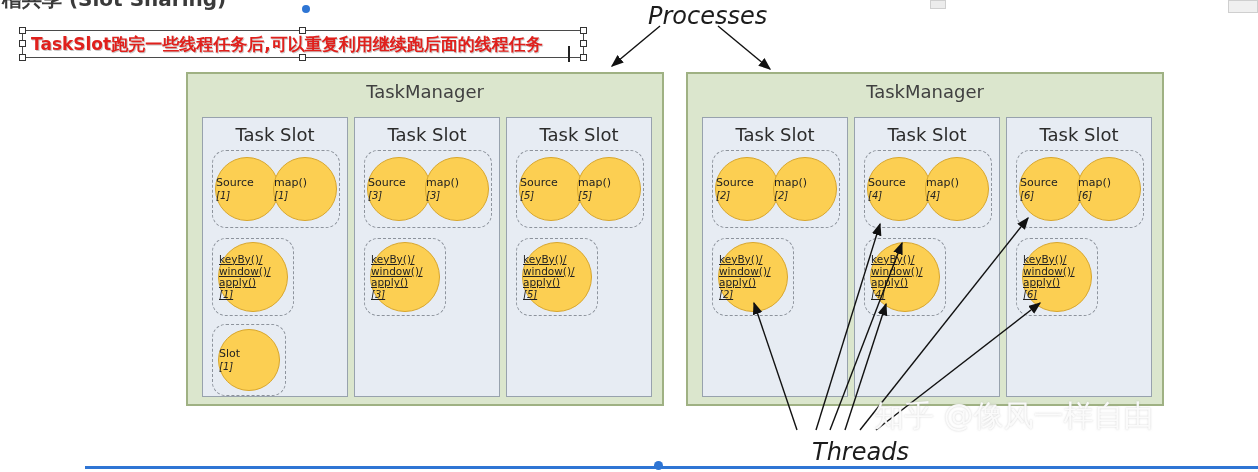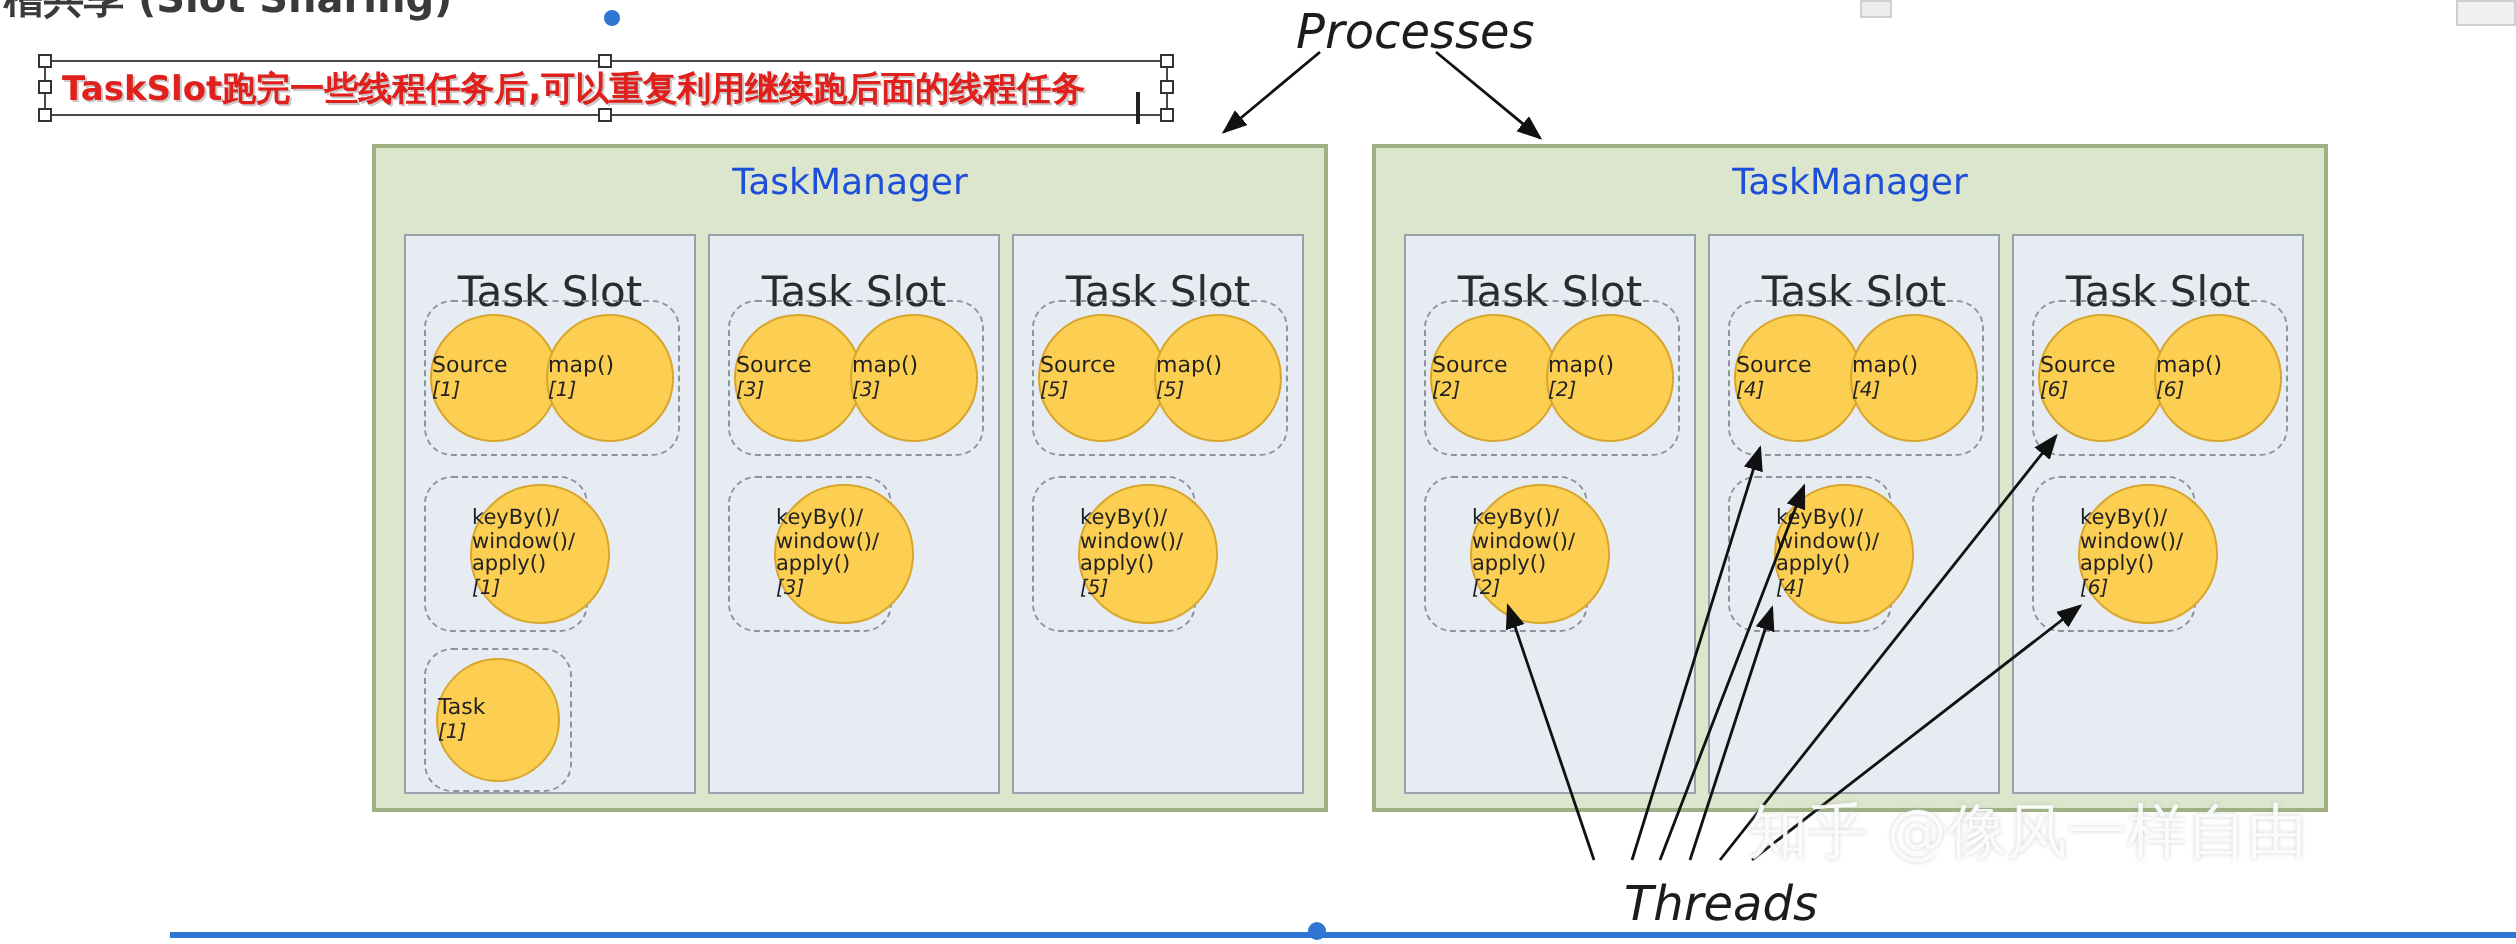--- a/index.html
+++ b/index.html
@@ -23,38 +23,38 @@
   .caret { position:absolute; left:568px; top:46px; width:2px; height:16px; background:#222; }
 
   
   .flabel { position:absolute; font-style:italic; font-size:24px; color:#1c1c1c; }
   .lbl-processes { left:648px; top:2px; }
   .lbl-threads { left:812px; top:438px; }
 
   
   .tm { position:absolute; top:72px; width:478px; height:334px; background:#dbe6cd; border:2px solid #9fb183; }
   .tm1 { left:186px; } .tm2 { left:686px; }
-  .tm-title { text-align:center; padding-top:7px; font-size:18px; color:#1d4ed8; }
+  .tm-title { text-align:center; padding-top:7px; font-size:18px; color:#404040; }
 
   
   .slot { position:absolute; top:43px; width:146px; height:280px; background:#e7ecf3; border:1px solid #98a2ad; }
-  .slot-title { text-align:center; padding-top:16px; font-size:21px; color:#2b2b2b; }
+  .slot-title { text-align:center; padding-top:6px; font-size:18px; color:#2b2b2b; }
 
   .group { position:absolute; border:1.5px dashed #8d939c; border-radius:14px; }
   .g-pair { left:9px; top:32px; width:128px; height:78px; }
   .g-key  { left:9px; top:120px; width:82px; height:78px; }
   .g-sink { left:9px; top:206px; width:74px; height:72px; }
 
   .circle { position:absolute; background:#fccf52; border:1.5px solid #d8a62c; border-radius:50%;
             display:flex; flex-direction:column; align-items:flex-start; justify-content:center;
             text-align:center; line-height:1.12; color:#222; }
   .c-sm { width:64px; height:64px; font-size:11px; }
   .c-left { left:2px; top:6px; }
   .c-right { left:60px; top:6px; }
-  .c-key { width:70px; height:70px; left:22px; top:3px; font-size:10.5px; }
+  .c-key { width:70px; height:70px; left:5px; top:3px; font-size:10.5px;text-decoration:underline; }
   .c-sink { width:62px; height:62px; left:5px; top:4px; font-size:11px; }
   .circle em { font-style:italic; font-size:10px; }
 
   
   .arrows { position:absolute; left:0; top:0; pointer-events:none; }
   .arrows line { stroke:#111; stroke-width:1.4; }
 
   
   .watermark { position:absolute; left:874px; top:396px; font-size:30px; color:rgba(252,252,252,0.95);
                text-shadow:0 0 2px rgba(170,170,170,0.55); white-space:nowrap; }
@@ -107,21 +107,21 @@
       <div class="group g-key">
         <div class="circle c-key">
           <span>keyBy()/</span>
           <span>window()/</span>
           <span>apply()</span>
           <em>[1]</em>
         </div>
       </div>
       <div class="group g-sink">
         <div class="circle c-sink">
-          <span>Task</span>
+          <span>Slot</span>
           <em>[1]</em>
         </div>
       </div>
     </div>
 
     <div class="slot" style="left:166px">
       <div class="slot-title">Task Slot</div>
       <div class="group g-pair">
         <div class="circle c-sm c-left">
           <span>Source</span>

